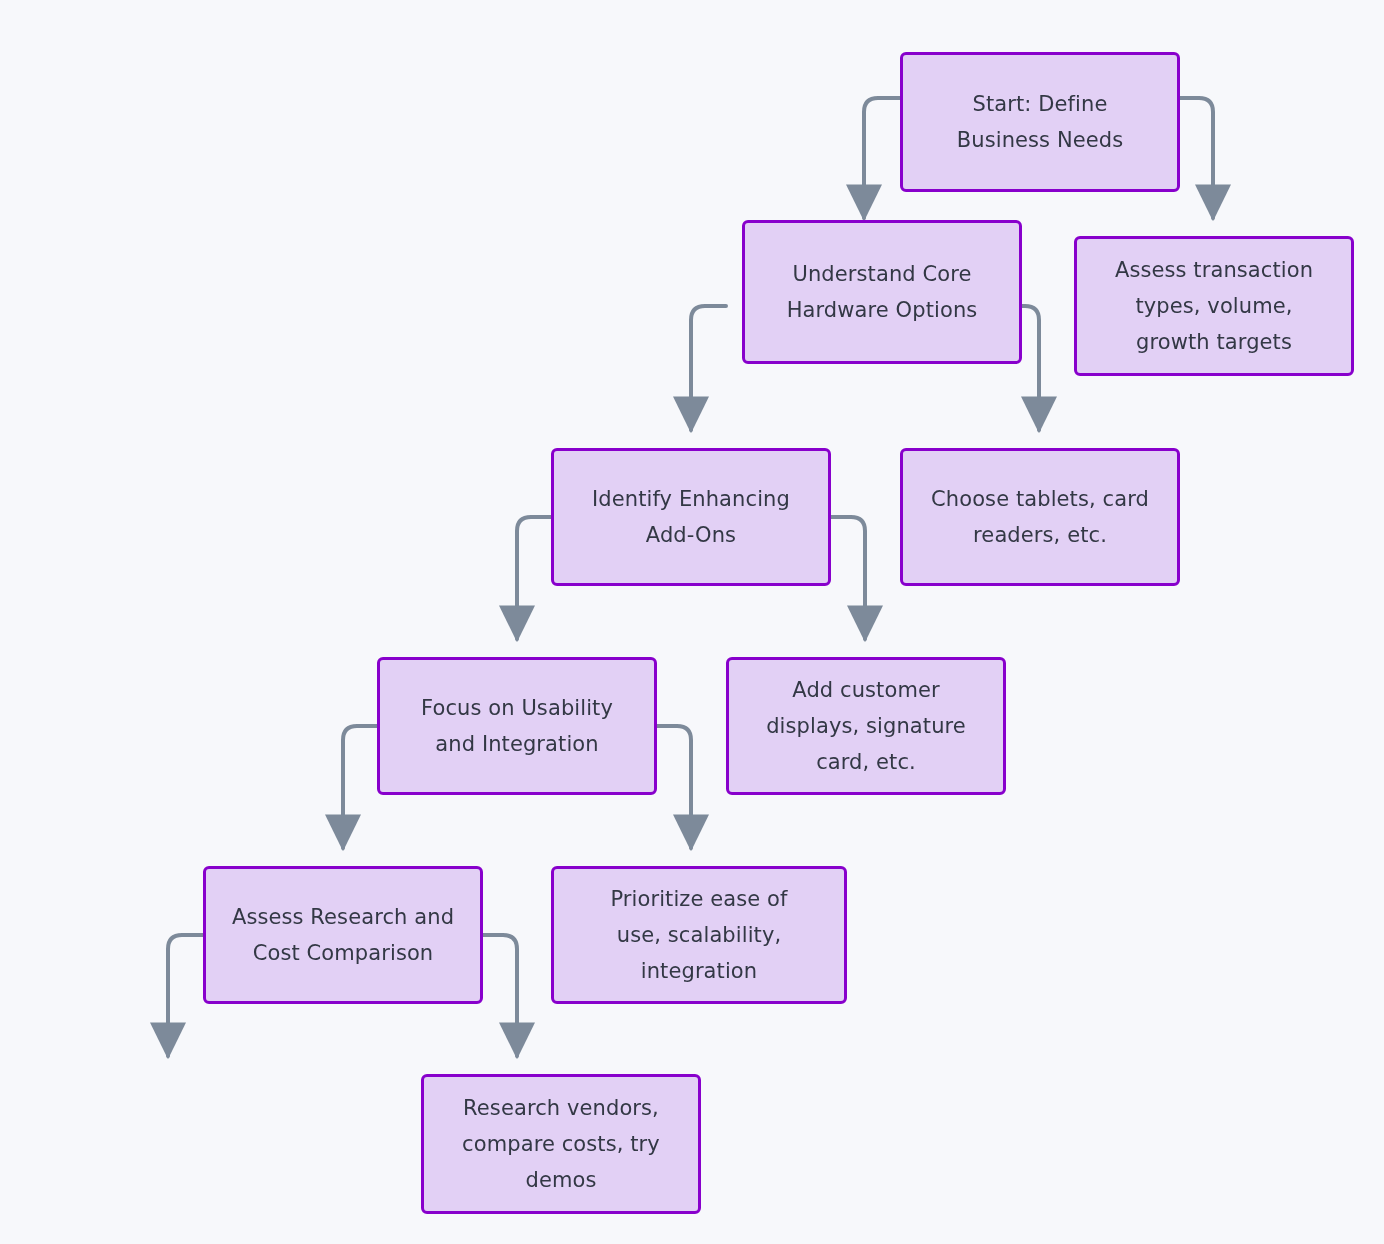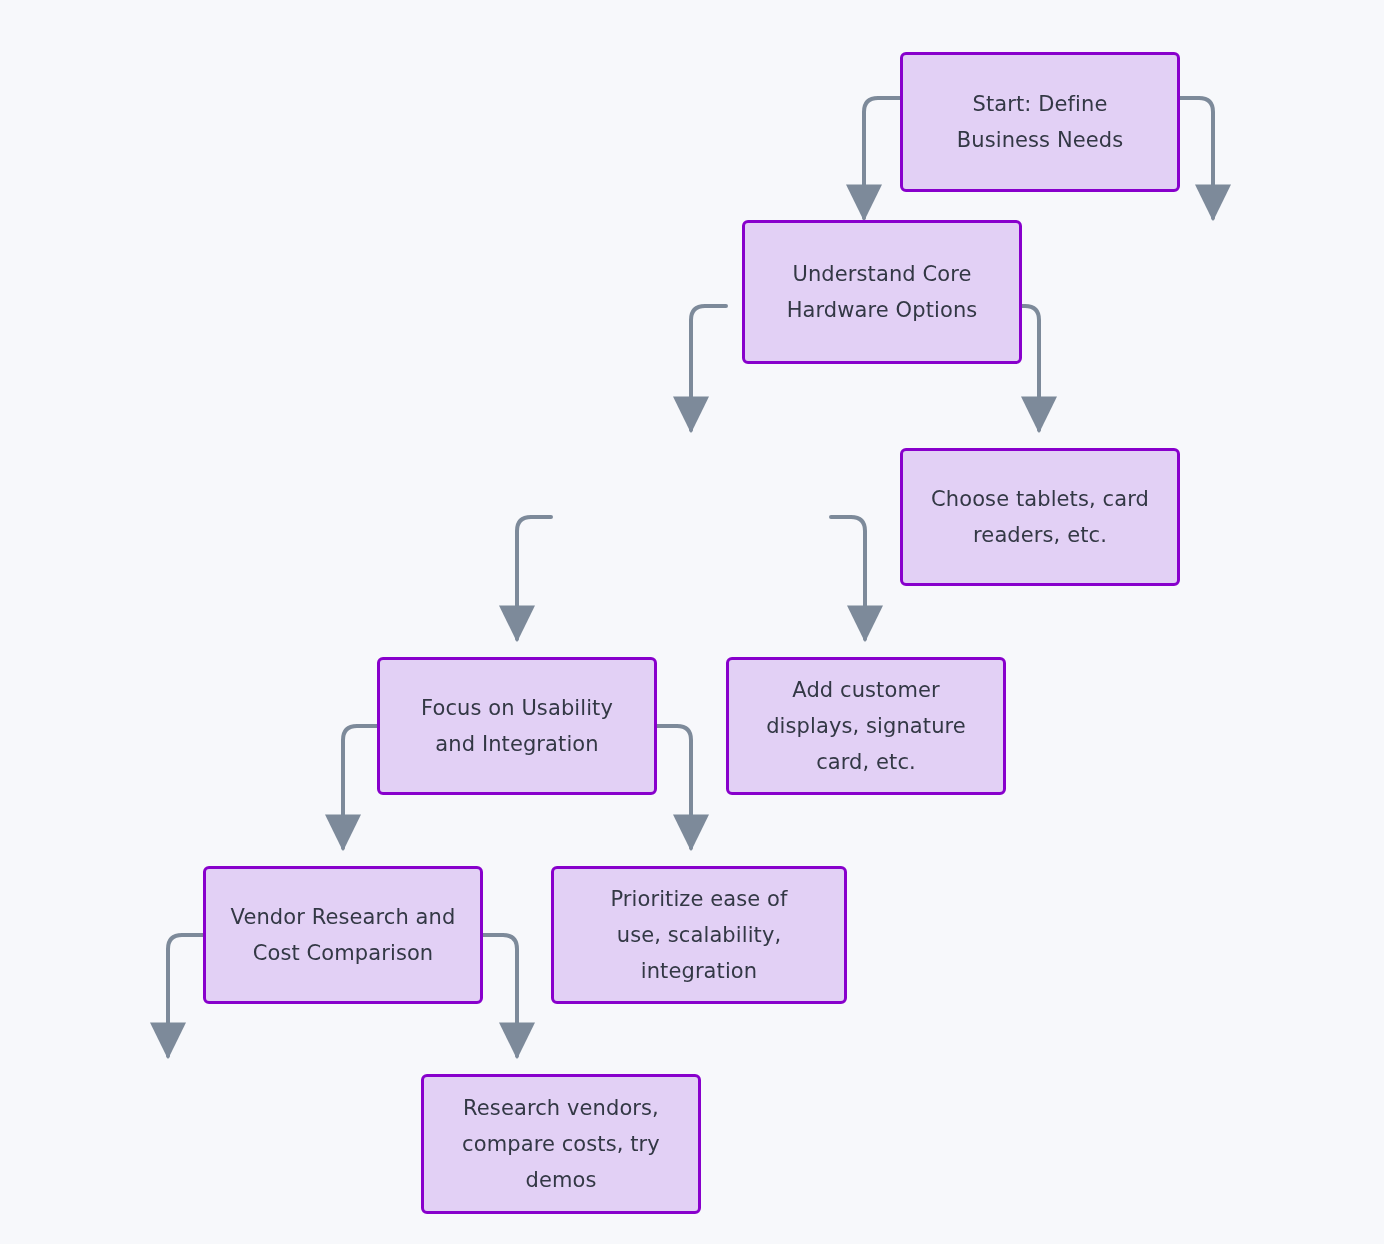--- a/index.html
+++ b/index.html
@@ -70,33 +70,38 @@
         <path d="M 483 935 L 503 935 Q 517 935 517 949 L 517 1056" fill="none" stroke="#7d8a9a" stroke-width="4" stroke-linecap="round" marker-end="url(#arrowhead)"></path>
       </g>
   </svg>
 
   <div class="node" style="left: 900px; top: 28px; width: 280px; height: 140px; margin-top: 24px;"><span>Start: Define
 Business Needs</span></div>
 
   <div class="node" style="left: 726px; top: 220px; width: 280px; height: 144px; margin-left: 16px;"><span>Understand Core
 Hardware Options</span></div>
 
+  <div class="node" style="left: 1074px; top: 236px; width: 280px; height: 140px;"><span>Assess transaction
+types, volume,
+growth targets</span></div>
 
+  <div class="node" style="left: 551px; top: 448px; width: 280px; height: 138px;"><span>Identify Enhancing
+Add-Ons</span></div>
 
   <div class="node" style="left: 377px; top: 657px; width: 280px; height: 138px;"><span>Focus on Usability
 and Integration</span></div>
 
   <div class="node" style="left: 900px; top: 448px; width: 280px; height: 138px;"><span>Choose tablets, card
 readers, etc.</span></div>
 
   <div class="node" style="left: 726px; top: 657px; width: 280px; height: 138px;"><span>Add customer
 displays, signature
 card, etc.</span></div>
 
-  <div class="node" style="left: 203px; top: 866px; width: 280px; height: 138px;"><span>Vendor Research and
+  <div class="node" style="left: 203px; top: 866px; width: 280px; height: 138px;"><span>Assess Research and
 Cost Comparison</span></div>
 
   <div class="node" style="left: 551px; top: 866px; width: 296px; height: 138px;"><span>Prioritize ease of
 use, scalability,
 integration</span></div>
 
 
   <div class="node" style="left: 377px; top: 1074px; width: 280px; height: 140px; margin-left: 44px;"><span>Research vendors,
 compare costs, try
 demos</span></div>

